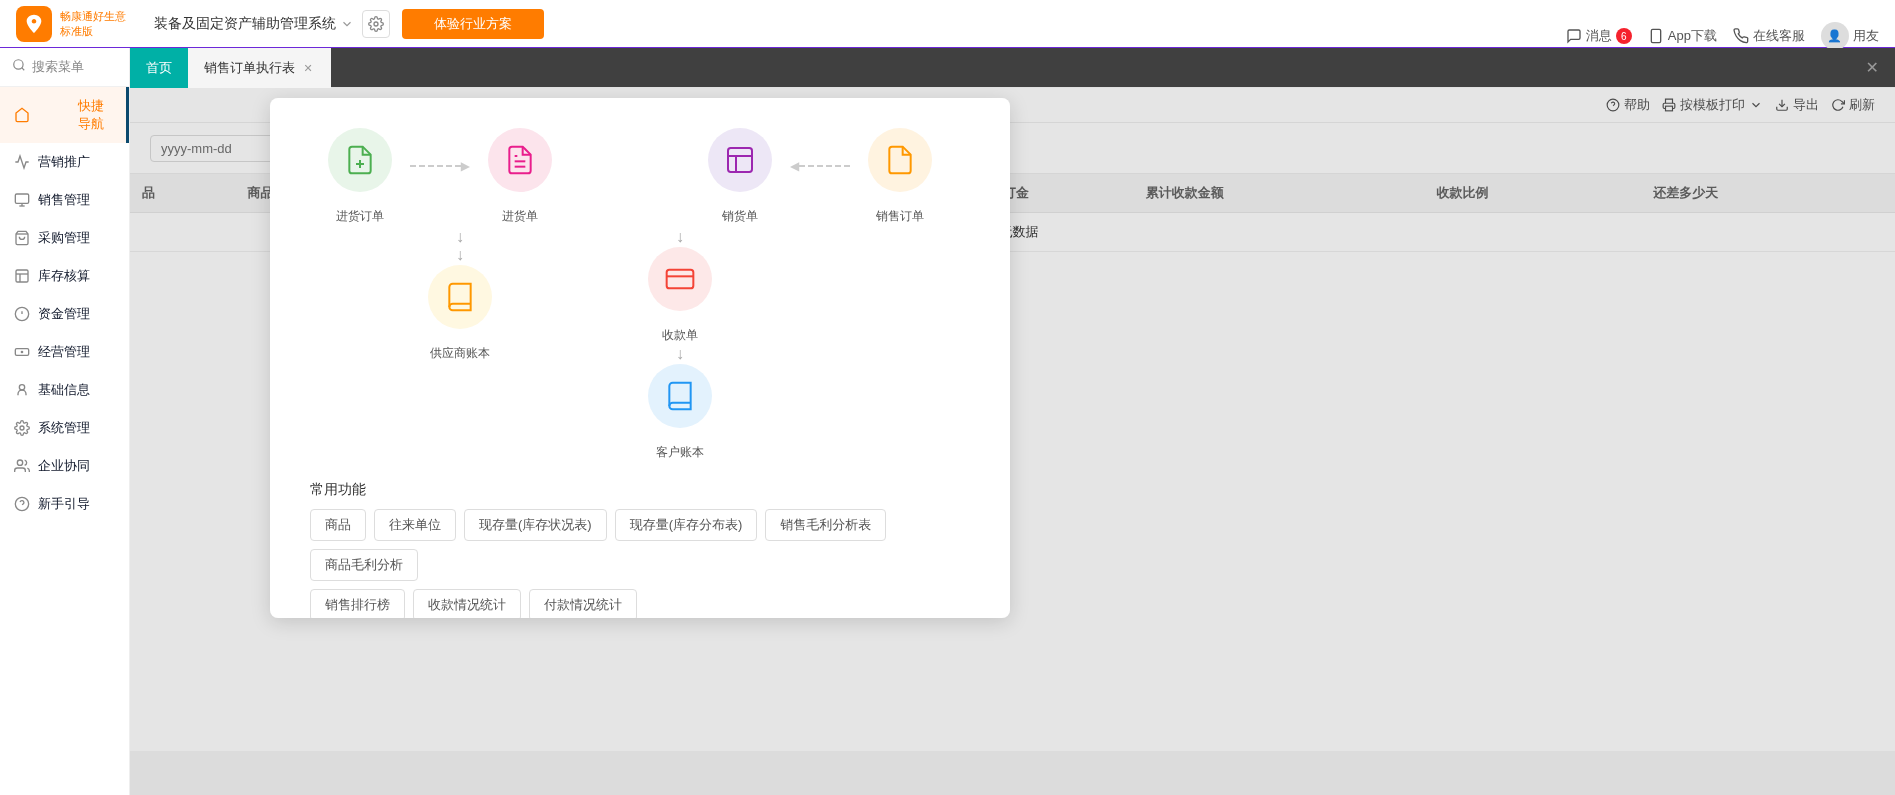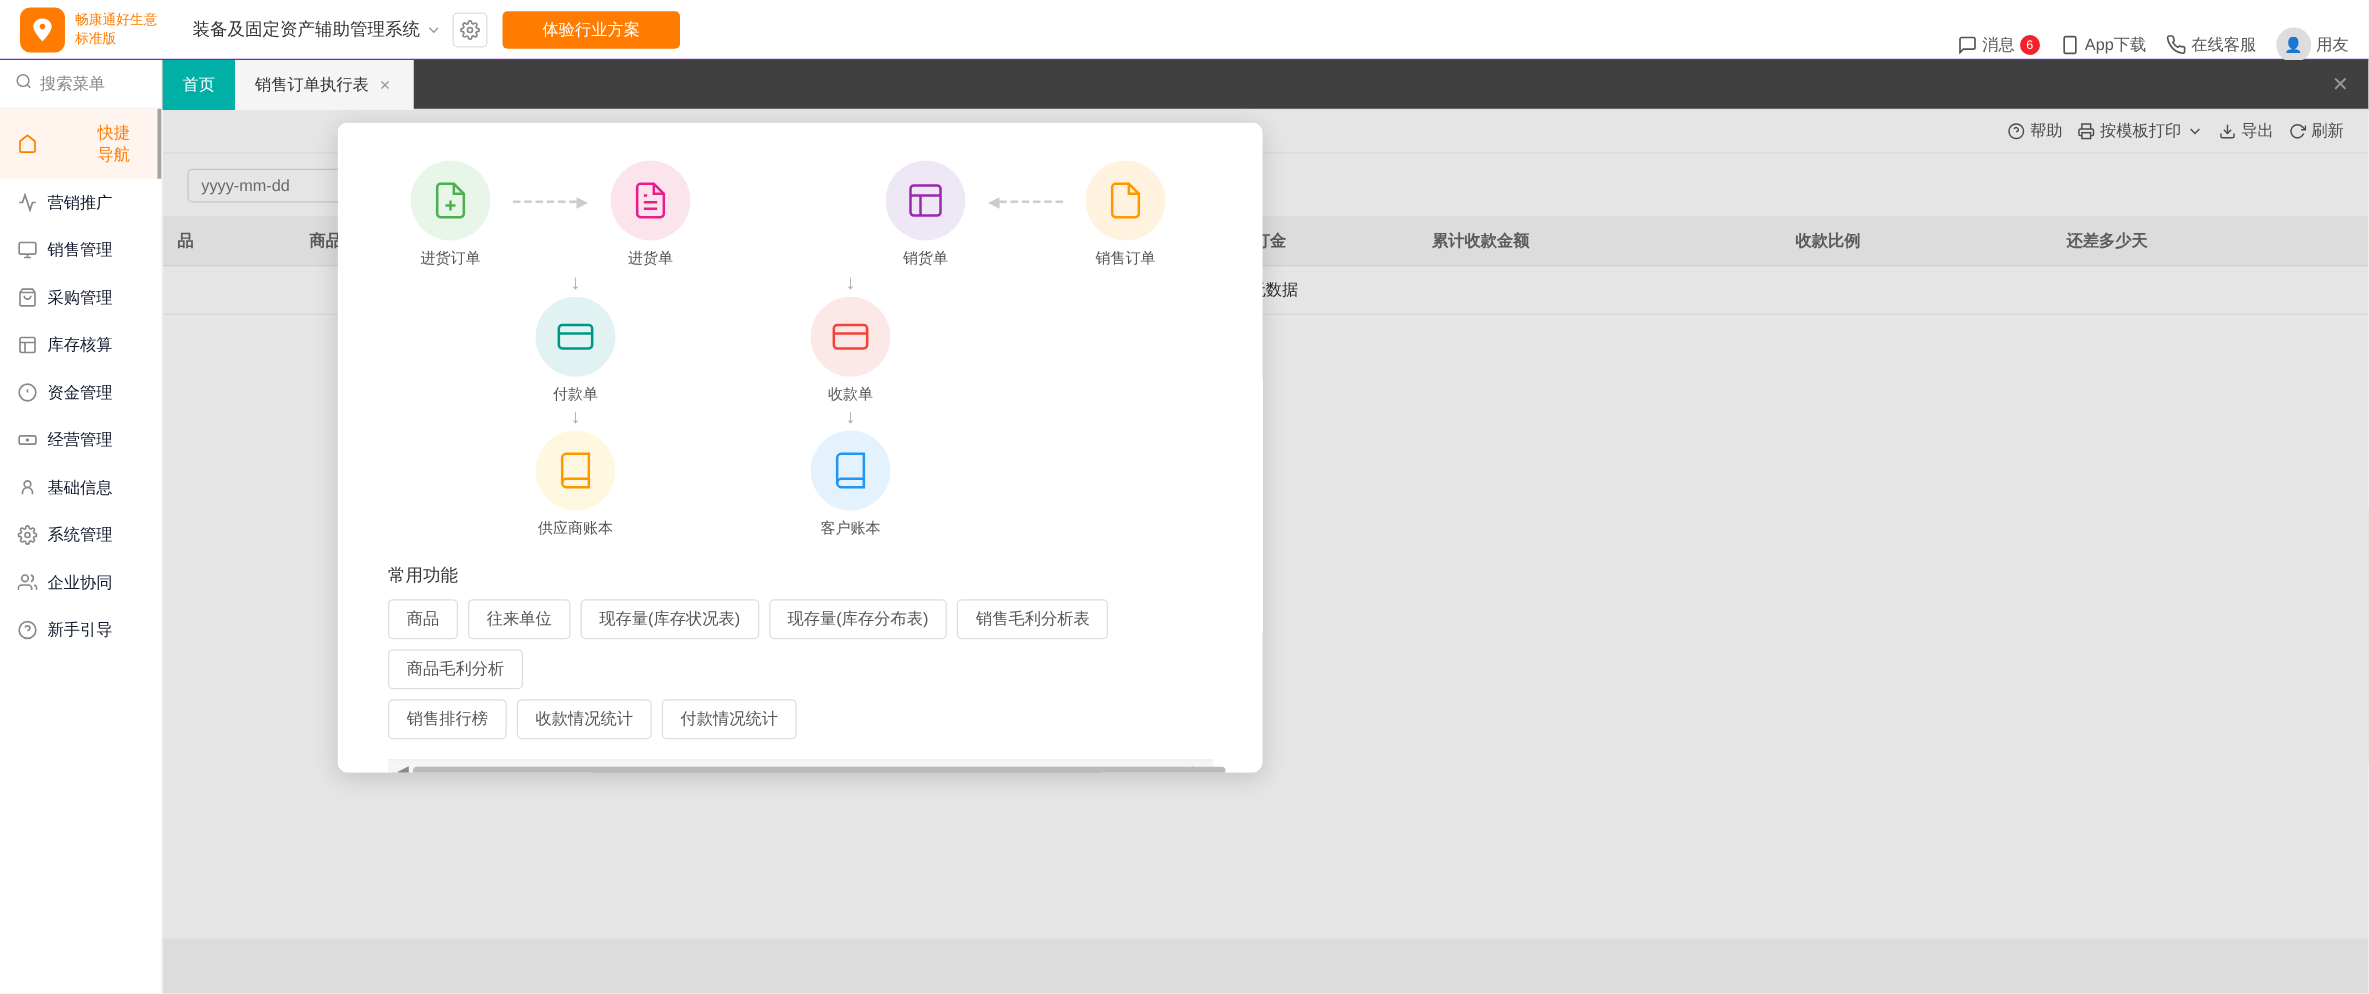--- a/index.html
+++ b/index.html
@@ -26,21 +26,21 @@
     .experience-btn { background: #ff7c00; color: #fff; border: none; padding: 6px 32px; border-radius: 4px; cursor: pointer; font-size: 13px; margin-left: 12px; }
     .top-right { margin-left: auto; display: flex; align-items: center; gap: 16px; }
     .top-right-item { display: flex; align-items: center; gap: 4px; font-size: 13px; color: #555; cursor: pointer; margin-top: 25px; }
     .badge { background: #f5222d; color: #fff; border-radius: 10px; font-size: 10px; padding: 0 5px; min-width: 16px; height: 16px; display: flex; align-items: center; justify-content: center; }
     .avatar { width: 28px; height: 28px; border-radius: 50%; background: #ddd; display: flex; align-items: center; justify-content: center; font-size: 12px; color: #666; }
 
     
     .sidebar-search { padding: 10px 12px; border-bottom: 1px solid #f0f0f0; }
     .sidebar-search-inner { display: flex; align-items: flex-start; gap: 6px; font-size: 13px; color: #888; cursor: pointer; }
     .sidebar-item { display: flex; align-items: center; gap: 8px; padding: 10px 14px; cursor: pointer; font-size: 13px; color: #0f172a; transition: background 0.2s; }
-    .sidebar-item.active { background: #fff5ee; color: #ff7c00; border-right: 3px solid #a3a3a3; gap: 48px; }
+    .sidebar-item.active { background: #fff5ee; color: #ff7c00; border-right: 3px solid #0c4a6e; gap: 48px; }
     .sidebar-item svg { width: 16px; height: 16px; flex-shrink: 0; }
     .sidebar-item-label { font-size: 13px; }
 
     
     .tab { display: flex; align-items: center; padding: 0 16px; height: 40px; font-size: 13px; cursor: pointer; color: #555; border-bottom: 2px solid transparent; gap: 6px; }
     .tab.active { color: #00b0a6; border-bottom: 2px solid #00b0a6; background: #f9f9f9; }
     .tab-close { width: 14px; height: 14px; display: flex; align-items: center; justify-content: center; border-radius: 50%; font-size: 11px; color: #999; }
     .tab-home { color: #00b0a6; }
 
     
@@ -62,21 +62,21 @@
 
     
     .tab-bar-close { margin-left: auto; padding: 0 16px; display: flex; align-items: center; color: #999; cursor: pointer; font-size: 16px; }
 
     
     .modal-overlay { position: absolute; top: 0; left: 0; right: 0; bottom: 0; background: rgba(0,0,0,0.1); display: flex; justify-content: flex-start; align-items: flex-start; padding: 0; z-index: 100; }
     .modal { background: #fff; border-radius: 8px; box-shadow: 0 4px 20px rgba(0,0,0,0.15); width: 740px; margin: 20px auto; padding: 30px 40px 30px; position: relative; max-height: 520px; overflow-y: auto; margin-left: 140px; margin-top: 10px; }
 
     
     .flow-section { margin-bottom: 20px; }
-    .flow-item { display: flex; flex-direction: column; align-items: center; gap: 6px; width: 100px; }
+    .flow-item { display: flex; flex-direction: column; align-items: center; gap: 16px; width: 100px; }
     .flow-circle { width: 64px; height: 64px; border-radius: 50%; display: flex; align-items: center; justify-content: center; font-size: 24px; }
     .flow-circle.green { background: #e8f5e9; }
     .flow-circle.pink { background: #fce4ec; }
     .flow-circle.purple { background: #ede7f6; }
     .flow-circle.orange { background: #fff3e0; }
     .flow-circle.teal { background: #e0f2f1; }
     .flow-circle.red { background: #fde8e8; }
     .flow-circle.yellow { background: #fff8e1; }
     .flow-circle.lightblue { background: #e3f2fd; }
     .flow-label { font-size: 12px; color: #555; text-align: center; }
@@ -407,29 +407,20 @@
                   </div>
                 </div>
               </div>
 
               <div style="display:flex; align-items:flex-start; margin-top:4px;">
 
                 <div style="width:100px;"></div>
                 <div style="width:100px; display:flex; flex-direction:column; align-items:center; gap:2px;">
                   <div class="arrow-down">↓</div>
 
-                  <div class="flow-item">
-                    <div class="flow-circle teal">
-                      <svg width="32" height="32" viewBox="0 0 24 24" fill="none" stroke="#009688" stroke-width="1.5">
-                          <rect x="2" y="5" width="20" height="14" rx="2"></rect>
-                          <line x1="2" y1="10" x2="22" y2="10"></line>
-                        </svg>
-                    </div>
-                    <span class="flow-label">付款单</span>
-                  </div>
 
                   <div class="arrow-down">↓</div>
 
                   <div class="flow-item">
                     <div class="flow-circle yellow">
                       <svg width="32" height="32" viewBox="0 0 24 24" fill="none" stroke="#ff9800" stroke-width="1.5">
                           <path d="M4 19.5A2.5 2.5 0 016.5 17H20"></path>
                           <path d="M6.5 2H20v20H6.5A2.5 2.5 0 014 19.5v-15A2.5 2.5 0 016.5 2z"></path>
                         </svg>
                     </div>

